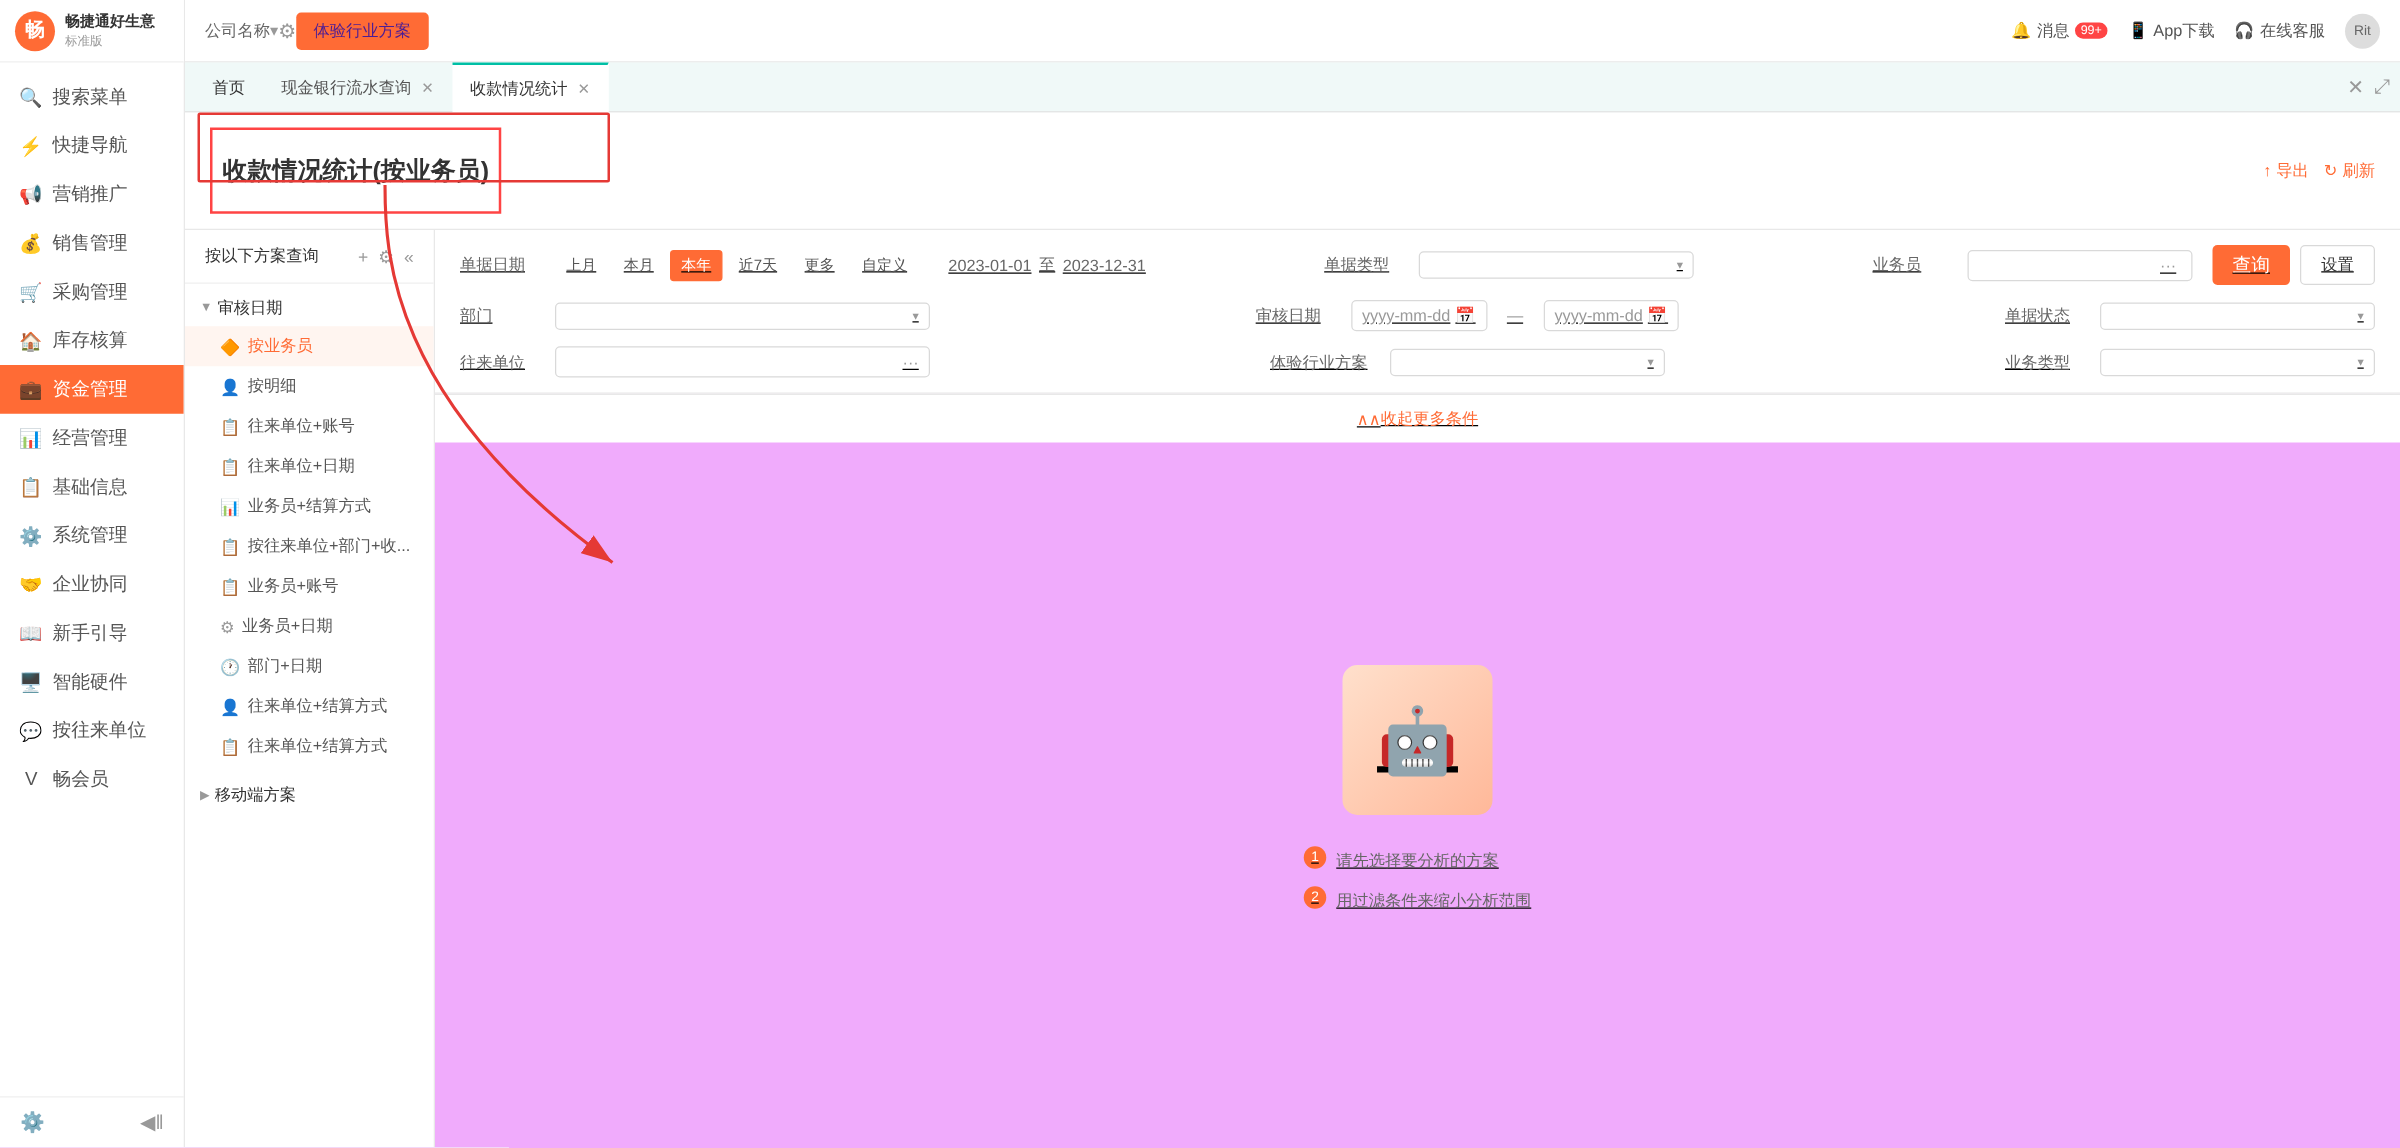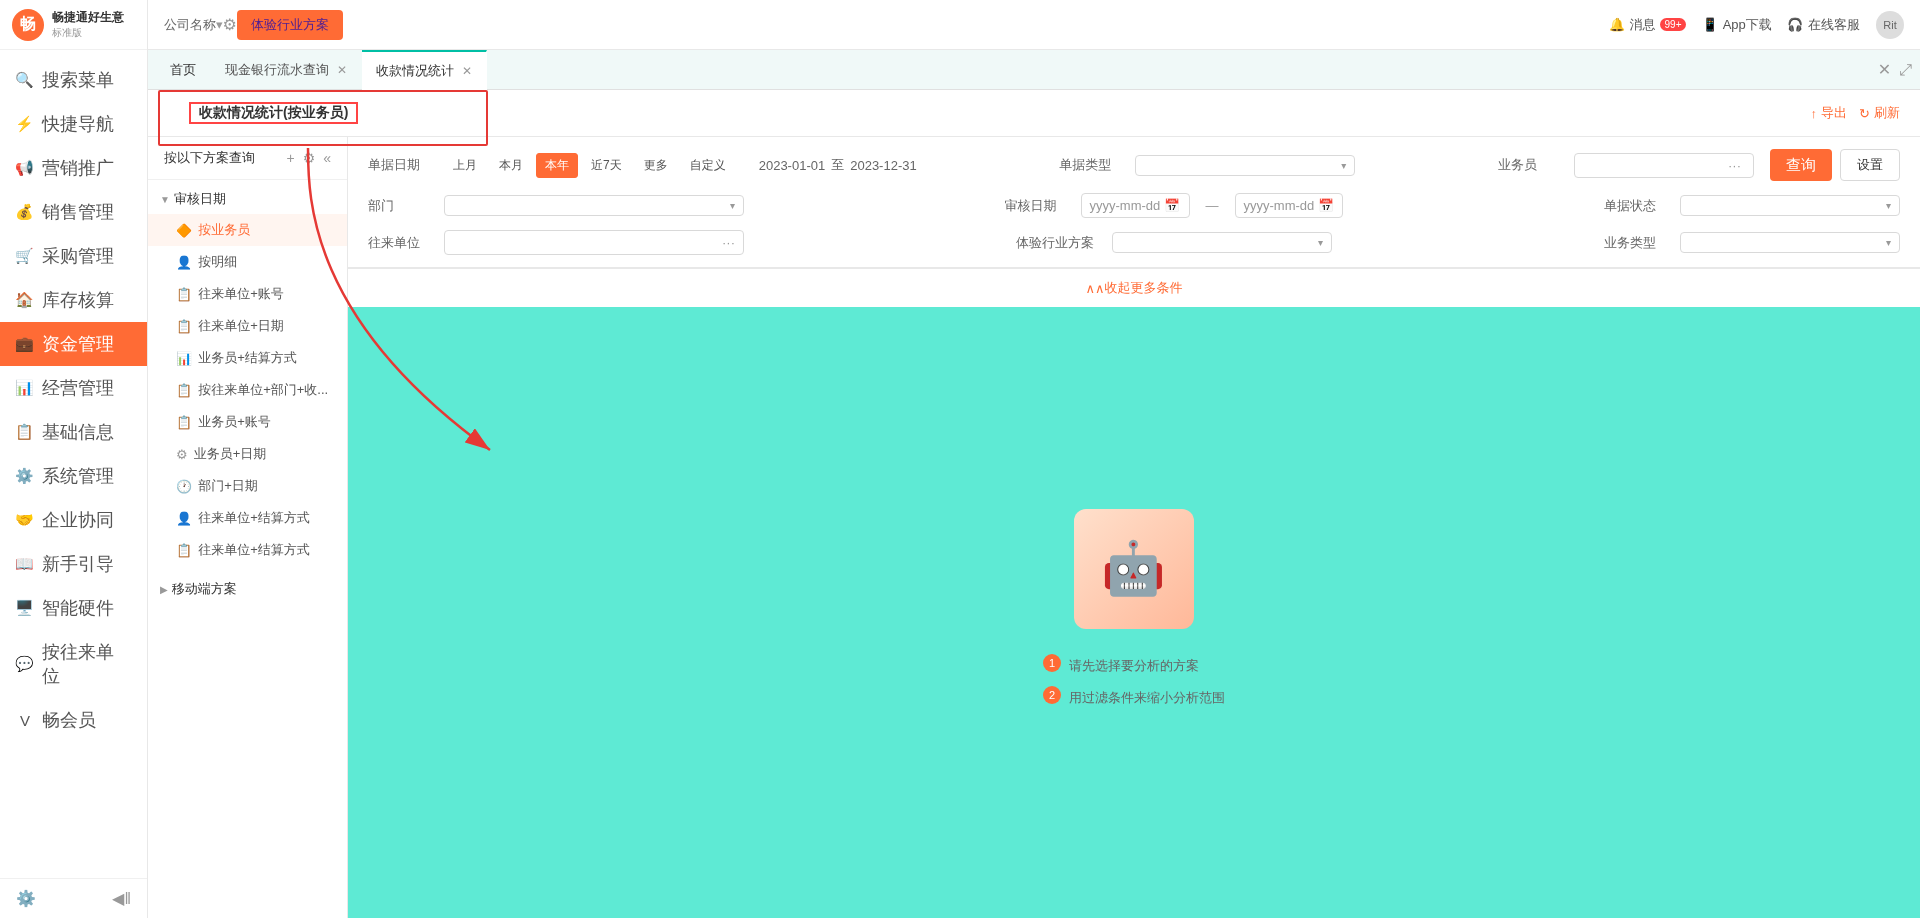--- a/index.html
+++ b/index.html
@@ -35,21 +35,21 @@
     .sidebar-item {
       display: flex; align-items: center;
       padding: 10px 16px;
       cursor: pointer;
       color: #555;
       border-radius: 0;
       transition: background 0.2s;
     }
     .sidebar-item.active { background: #ff6b35; color: white; }
     .sidebar-item .item-icon { width: 18px; height: 18px; margin-right: 8px; display: flex; align-items: center; justify-content: center; font-size: 15px; }
-    .sidebar-item .item-label { font-size: 18px; font-family: Liberation Serif, serif; }
+    .sidebar-item .item-label { font-size: 15px; font-family: Liberation Serif, serif; }
 
     .sidebar-footer {
       display: flex; align-items: center; justify-content: space-between;
       padding: 10px 16px;
       border-top: 1px solid #f0f0f0;
     }
 
     
     .main { flex: 1; display: flex; flex-direction: column; overflow: hidden; }
 
@@ -108,25 +108,24 @@
     .page-content { flex: 1; overflow: hidden; display: flex; flex-direction: column; background: #f5f5f5; }
 
     
     .page-header {
       background: #fff;
       padding: 12px 20px;
       display: flex; align-items: center; justify-content: space-between;
       border-bottom: 1px solid #e8e8e8;
     }
     .page-title {
-      font-size: 14px; font-weight: bold; color: #333;
+      font-size: 20px; font-weight: bold; color: #333;
       border: 2px solid #ff4444;
-      padding: 0 8px;
+      padding: 19px 8px;
       display: inline-block;
-      margin-left: 21px;
     }
     .page-actions { display: flex; align-items: center; gap: 12px; }
     .action-btn {
       display: flex; align-items: center; gap: 4px;
       background: none; border: none; cursor: pointer;
       color: #ff6b35; font-size: 13px;
     }
 
     
     .content-area { flex: 1; display: flex; overflow: hidden; background: #fff; }
@@ -157,21 +156,21 @@
     .tree-item {
       display: flex; align-items: center;
       padding: 7px 12px 7px 28px;
       cursor: pointer; color: #555; font-size: 13px;
     }
     .tree-item.active { color: #ff6b35; background: #fff5f0; }
     .tree-item-icon { margin-right: 6px; font-size: 13px; color: #999; }
     .tree-item.active .tree-item-icon { color: #ff6b35; }
 
     
-    .right-panel { flex: 1; display: flex; flex-direction: column; overflow: hidden; background: #5eead4; }
+    .right-panel { flex: 1; display: flex; flex-direction: column; overflow: hidden; background: #f0abfc; text-decoration: underline; }
 
     
     .filter-section {
       background: #fff;
       padding: 12px 20px;
       border-bottom: 1px solid #e8e8e8;
     }
     .filter-row { display: flex; align-items: center; gap: 16px; margin-bottom: 12px; }
     .filter-row:last-child { margin-bottom: 0; }
     .filter-label { color: #666; font-size: 13px; white-space: nowrap; min-width: 60px; }

